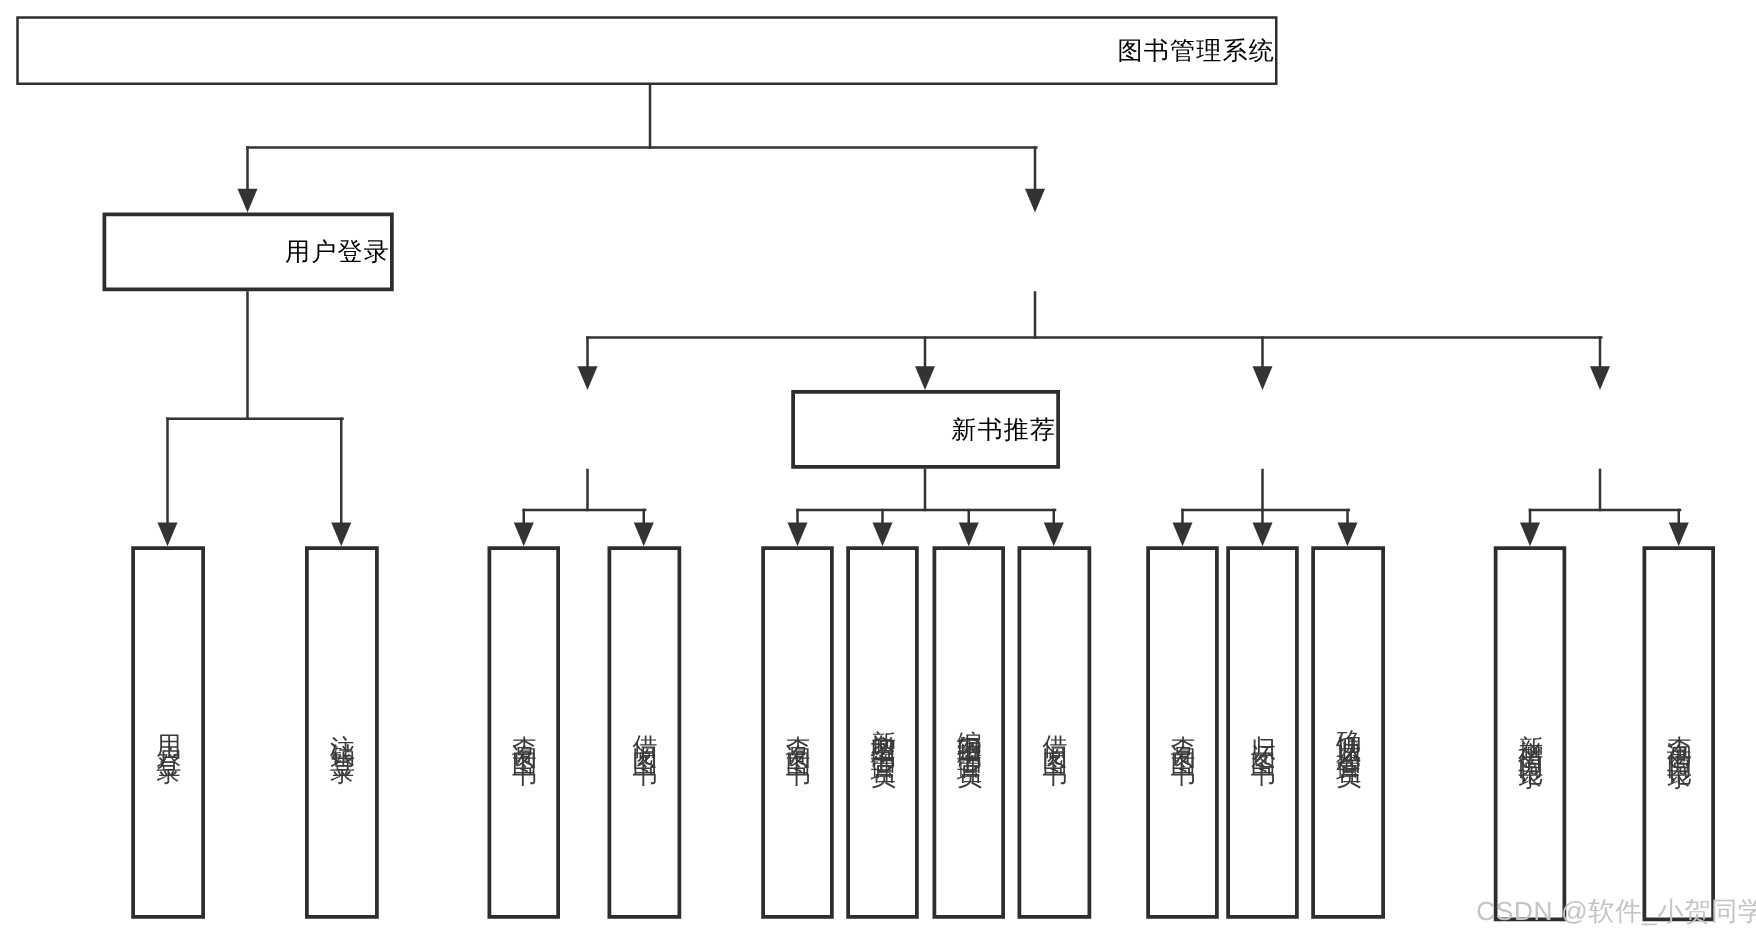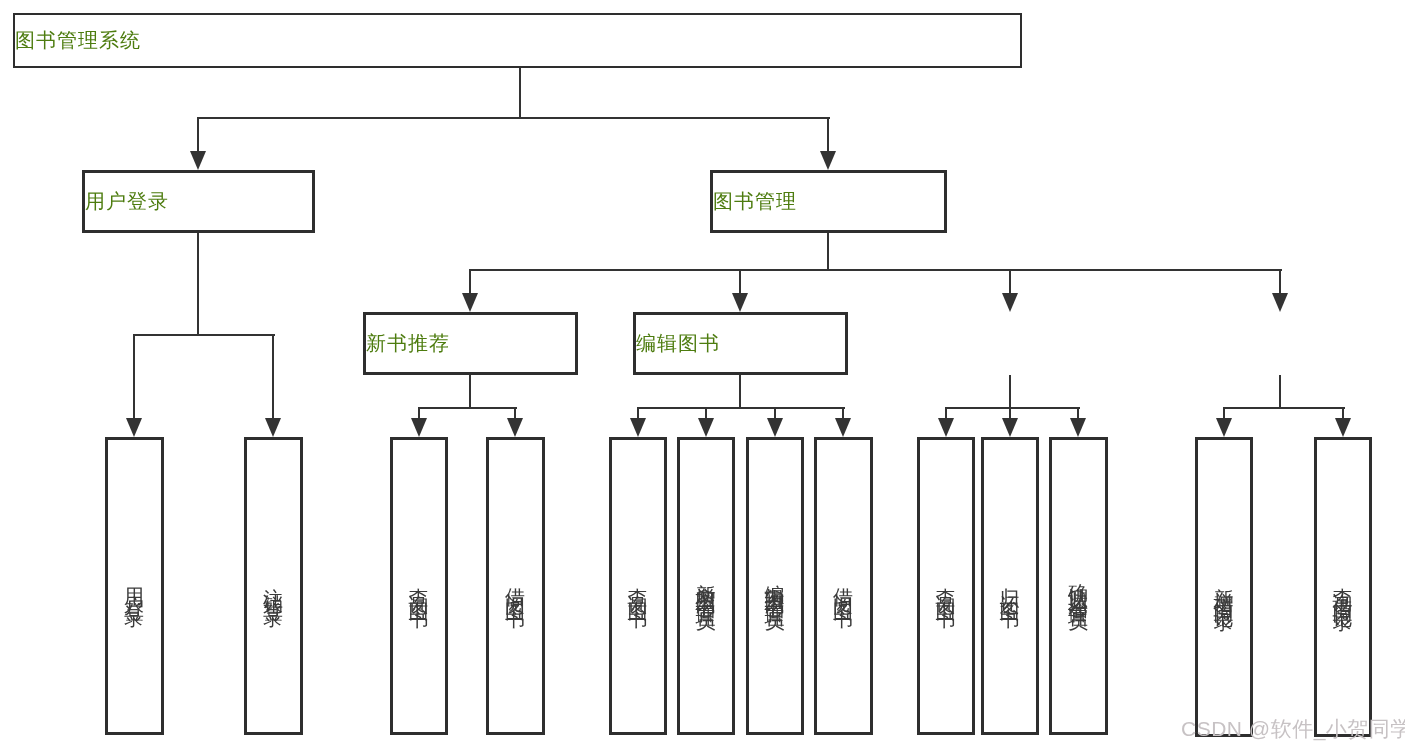--- a/index.html
+++ b/index.html
@@ -10,22 +10,22 @@
     font-family:"Liberation Sans","DejaVu Sans",sans-serif;
     overflow:hidden;
   }
   .node{
     position:absolute;
     box-sizing:border-box;
     border:3px solid #2e2e2e;
     background:#ffffff;
     display:flex;
     align-items:center;
-    justify-content:flex-start;
-    color:#4d7c0f;
+    justify-content:flex-end;
+    color:#000000;
     font-size:20px;
     letter-spacing:1px;
   }
   .vnode{
     position:absolute;
     box-sizing:border-box;
     border:3px solid #2e2e2e;
     background:#ffffff;
     display:flex;
     align-items:center;
@@ -66,30 +66,24 @@
 <div id="stage">
 
   <div class="node" style="left:13px;top:13px;width:1009px;height:55px;border-width:2px;">
     <span>图书管理系统</span>
   </div>
 
   <div class="node" style="left:82px;top:170px;width:233px;height:63px;">
     <span>用户登录</span>
   </div>
 
-  <div class="node" style="left:710px;top:170px;width:237px;height:63px;">
-    <span>图书管理</span>
-  </div>
 
-  <div class="node" style="left:363px;top:312px;width:215px;height:63px;">
-    <span>新书推荐</span>
-  </div>
 
   <div class="node" style="left:633px;top:312px;width:215px;height:63px;">
-    <span>编辑图书</span>
+    <span>新书推荐</span>
   </div>
 
 
 
   <div class="vnode" style="left:105px;top:437px;width:59px;height:298px;">
     <span class="vtext">用户登录</span>
   </div>
   <div class="vnode" style="left:244px;top:437px;width:59px;height:298px;">
     <span class="vtext">注销登录</span>
   </div>

